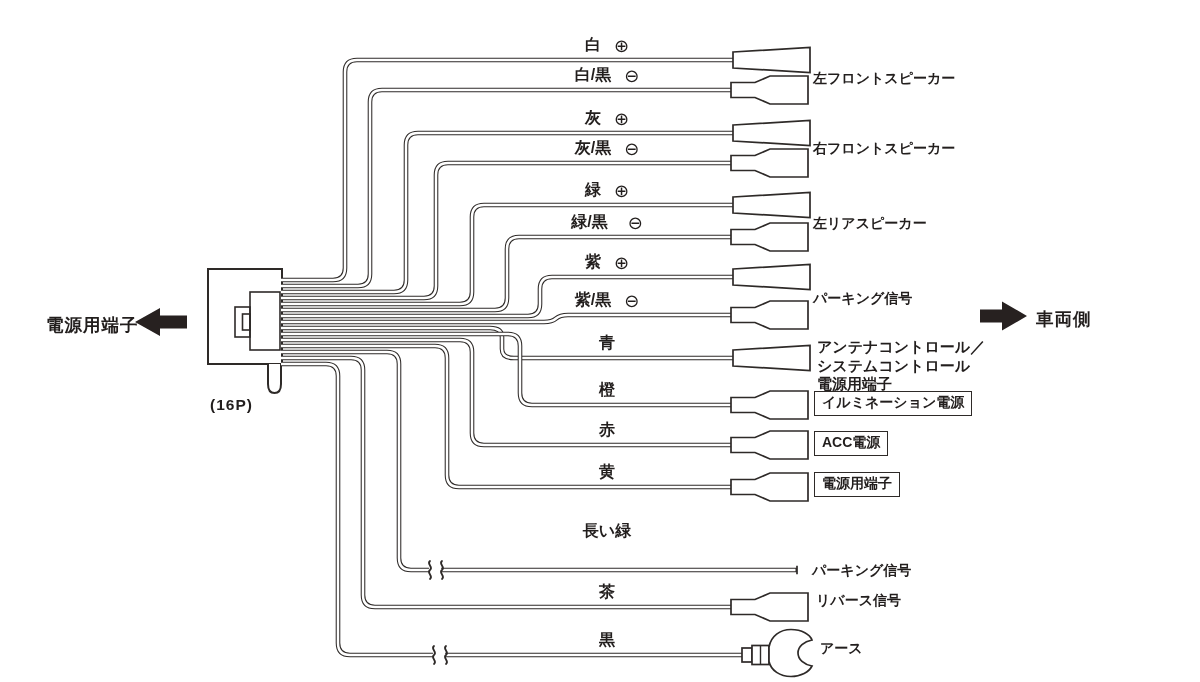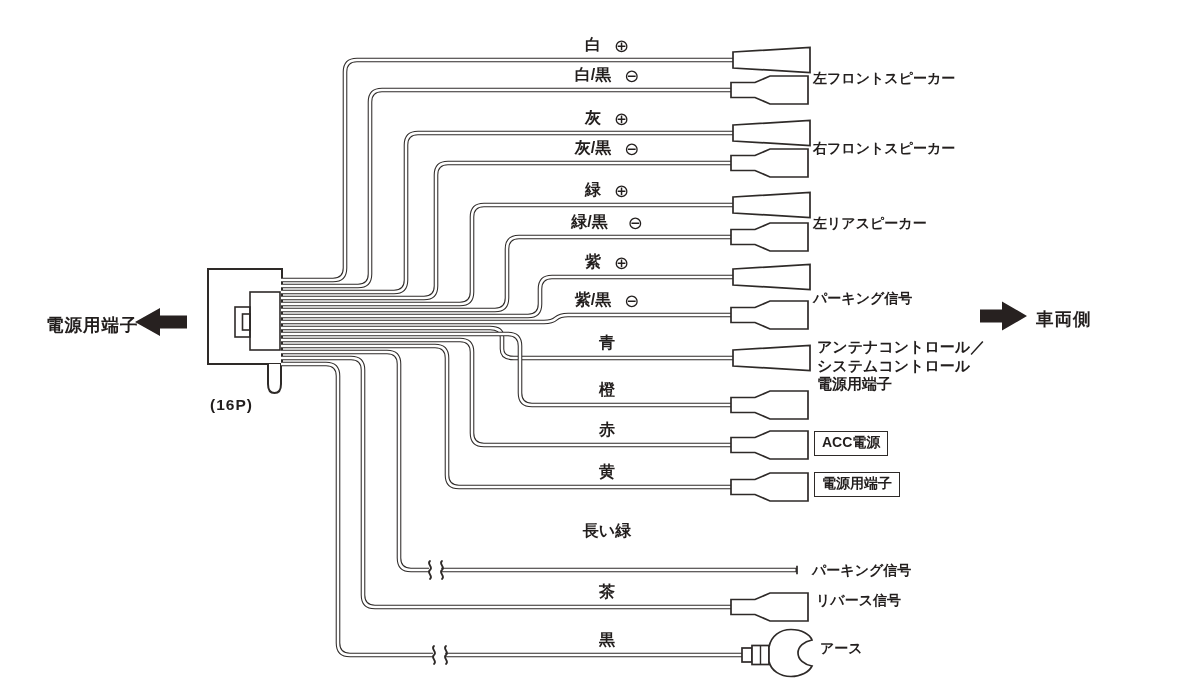--- a/index.html
+++ b/index.html
@@ -211,20 +211,21 @@
   <div class="lab dest" style="left:813px;top:140px;">右フロントスピーカー</div>
   <div class="lab dest" style="left:813px;top:215px;">左リアスピーカー</div>
   <div class="lab dest" style="left:813px;top:290px;">パーキング信号</div>
 
   <div class="lab antenna" style="left:817px;top:338px;">
     <div>アンテナコントロール／</div>
     <div>システムコントロール</div>
     <div>電源用端子</div>
   </div>
 
+  <div class="lab dest boxed" style="left:814px;top:391px;">イルミネーション電源</div>
   <div class="lab dest boxed" style="left:814px;top:431px;">ACC電源</div>
   <div class="lab dest boxed" style="left:814px;top:472px;">電源用端子</div>
 
   <div class="lab dest" style="left:812px;top:562px;">パーキング信号</div>
   <div class="lab dest" style="left:816px;top:592px;">リバース信号</div>
   <div class="lab dest" style="left:820px;top:640px;">アース</div>
 
 </div>
 
 </body></html>

